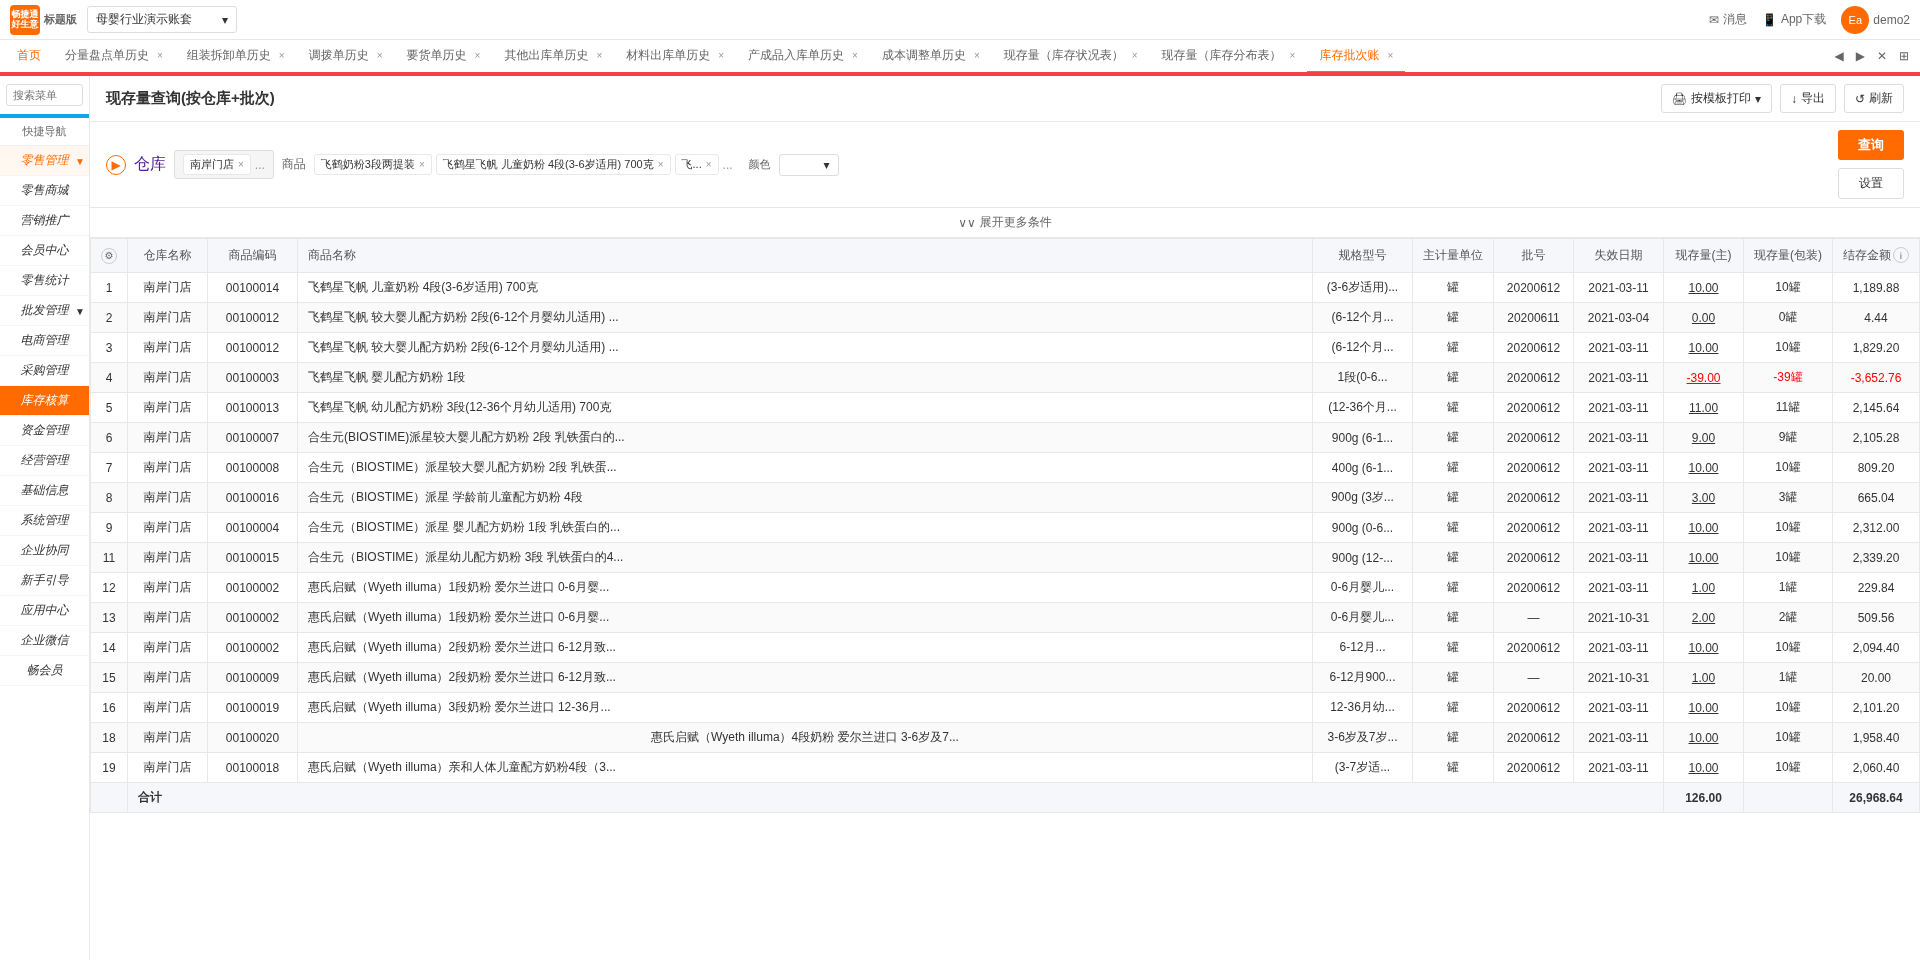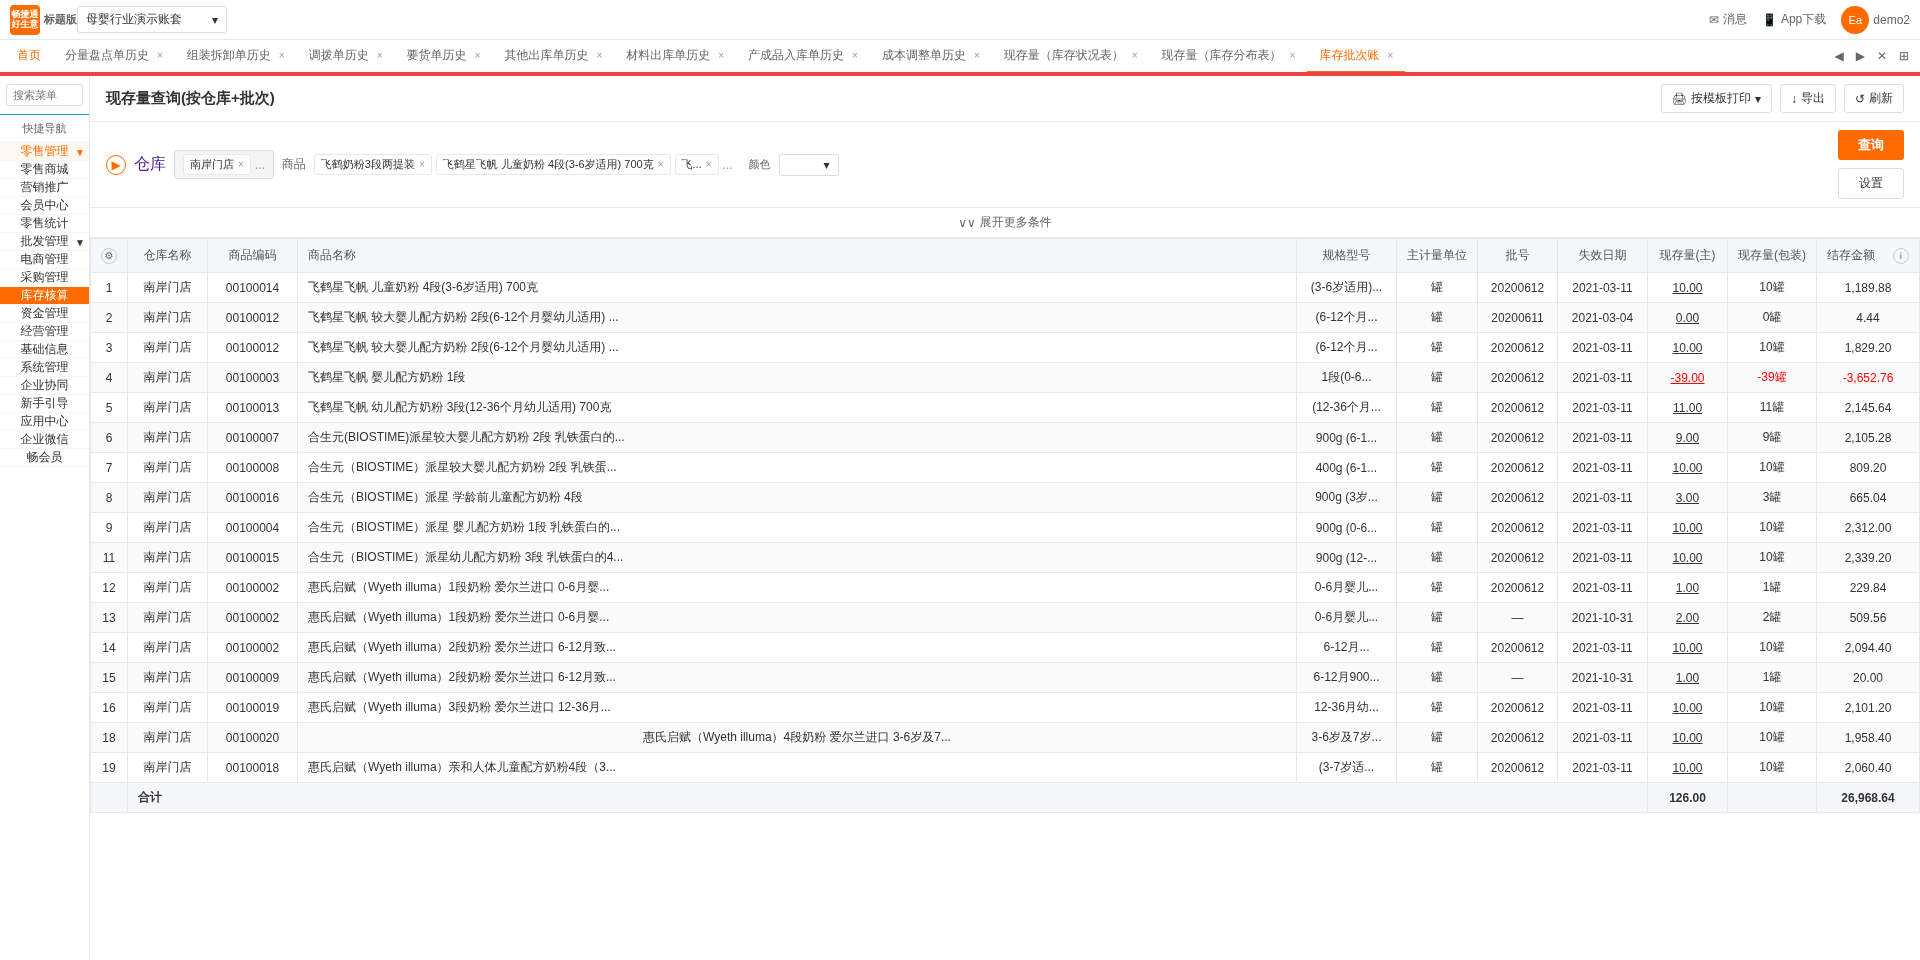--- a/index.html
+++ b/index.html
@@ -3,21 +3,21 @@
   <meta charset="utf-8">
   <style>
     * { box-sizing: border-box; margin: 0; padding: 0; }
     body { font-family: 'Microsoft YaHei', Arial, sans-serif; font-size: 12px; background: #f5f5f5; color: #333; overflow: hidden; }
 
     
     .top-bar {
       display: flex; align-items: center; background: #fff; border-bottom: 1px solid #e8e8e8;
       height: 40px; padding: 0 10px; justify-content: space-between;
     }
-    .top-bar-left { display: flex; align-items: center; }
+    .top-bar-left { display: flex; align-items: center; gap: 10px; }
     .logo { display: flex; align-items: center; gap: 4px; color: #ff6b00; font-weight: bold; font-size: 13px; }
     .logo-icon { width: 30px; height: 30px; background: #ff6b00; border-radius: 4px; display: flex; align-items: center; justify-content: center; color: white; font-size: 10px; }
     .dropdown-selector { display: flex; align-items: center; gap: 4px; padding: 4px 8px; border: 1px solid #ddd; border-radius: 3px; cursor: pointer; font-size: 12px; min-width: 150px; justify-content: space-between; }
     .top-bar-right { display: flex; align-items: center; gap: 15px; font-size: 12px; color: #666; }
     .top-right-item { display: flex; align-items: center; gap: 4px; cursor: pointer; }
     .avatar { width: 28px; height: 28px; border-radius: 50%; background: #ff6b00; display: flex; align-items: center; justify-content: center; color: white; font-size: 11px; }
 
     
     .nav-tabs {
       background: #fff; border-bottom: 4px solid #ef4444; display: flex; align-items: center;
@@ -36,26 +36,26 @@
     .nav-close-all { padding: 4px 6px; cursor: pointer; color: #666; }
 
     
     .main-layout { display: flex; height: calc(100vh - 76px); }
 
     
     .sidebar {
       width: 90px; background: #fff; border-right: 1px solid #e8e8e8;
       display: flex; flex-direction: column; flex-shrink: 0; overflow-y: auto;
     }
-    .sidebar-search { padding: 8px 6px; border-bottom: 1px solid #0ea5e9; text-decoration: underline; }
+    .sidebar-search { padding: 8px 6px; border-bottom: 4px solid #0ea5e9; text-decoration: underline; }
     .sidebar-search input { width: 100%; padding: 4px 6px; border: 1px solid #ddd; border-radius: 3px; font-size: 11px; }
     .sidebar-quick-nav { padding: 6px; text-align: center; font-size: 11px; color: #666; border-bottom: 1px solid #f0f0f0; cursor: pointer; }
     .sidebar-item {
-      padding: 0 6px; text-align: center; font-size: 12px; cursor: pointer;
-      color: #333; border-bottom: 1px solid #f5f5f5; position: relative;
+      padding: 6px 6px; text-align: center; font-size: 12px; cursor: pointer;
+      color: #333; border-bottom: 1px solid #f5f5f5; position: relative; font-style: italic;
     }
     .sidebar-item.active { background: #ff6b00; color: white; }
     .sidebar-item .arrow { position: absolute; right: 4px; top: 50%; transform: translateY(-50%); font-size: 10px; }
     .sidebar-item.has-sub .arrow { display: inline; }
 
     
     .content-area { flex: 1; overflow: hidden; display: flex; flex-direction: column; }
 
     
     .page-header {
@@ -109,21 +109,21 @@
     .col-stock-main { width: 80px; }
     .col-stock-pkg { width: 80px; }
     .col-balance { width: 80px; }
 
     
     ::-webkit-scrollbar { width: 6px; height: 6px; }
     ::-webkit-scrollbar-track { background: #f1f1f1; }
     ::-webkit-scrollbar-thumb { background: #ccc; border-radius: 3px; }
 
     .settings-icon-circle { width: 16px; height: 16px; border-radius: 50%; border: 1px solid #ccc; display: inline-flex; align-items: center; justify-content: center; font-size: 10px; color: #666; cursor: pointer; }
-    .th-info { display: inline-flex; align-items: center; gap: 18px; }
+    .th-info { display: inline-flex; align-items: flex-start; gap: 2px; }
   </style>
 </head>
 <body>
 
 <div class="top-bar">
   <div class="top-bar-left">
     <div class="logo">
       <div class="logo-icon">
         <span style="font-size:9px;line-height:1.1;text-align:center;">畅捷通好生意</span>
       </div>

